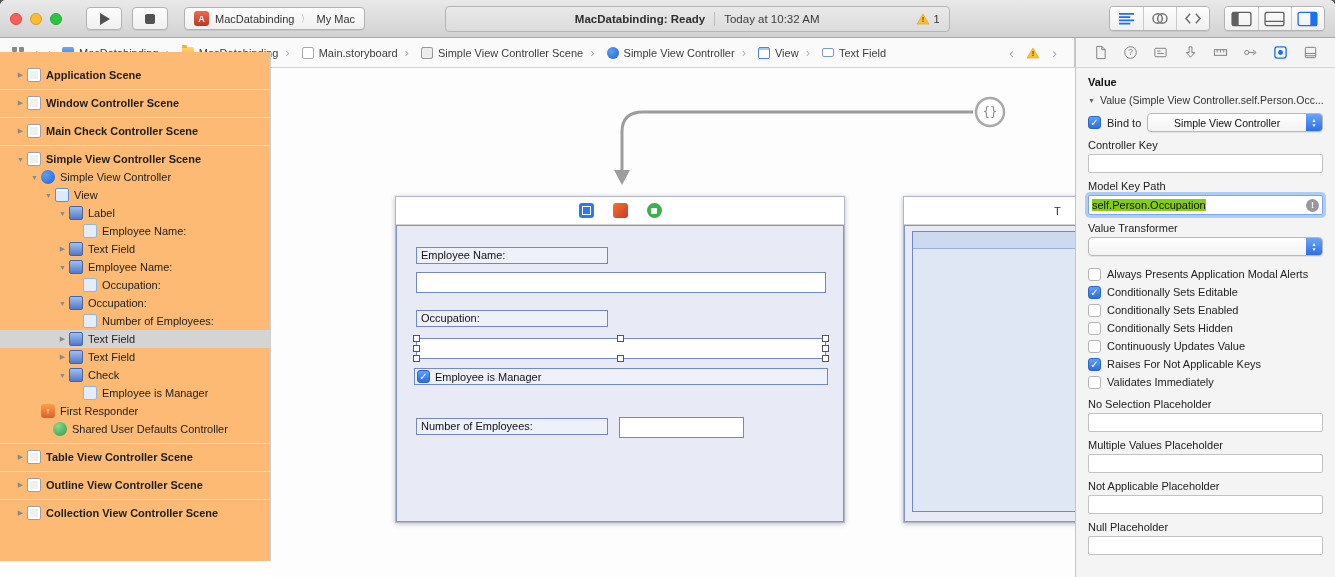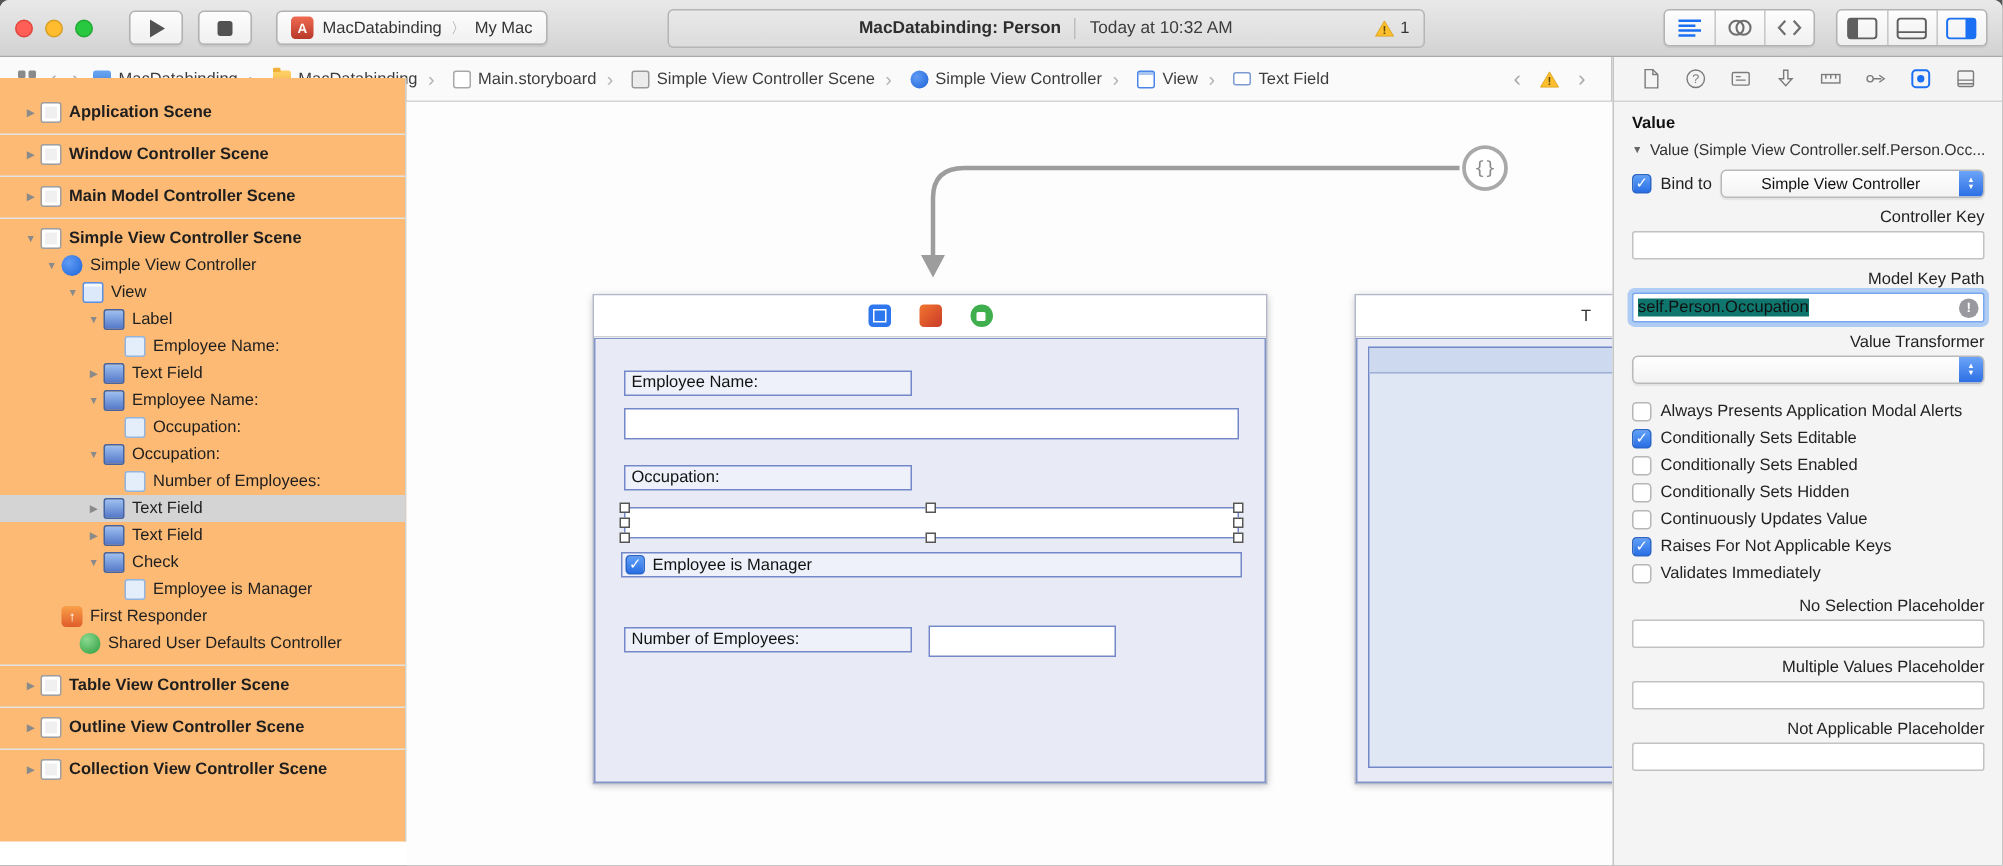--- a/index.html
+++ b/index.html
@@ -120,25 +120,25 @@
   .cb.on, .chk-row.checked .cb{background:linear-gradient(#5fa0f8,#2a6fe4);border-color:#2a66c8;}
   .cb.on::after, .chk-row.checked .cb::after{content:"✓";position:absolute;inset:0;display:flex;align-items:center;
     justify-content:center;color:#fff;font-size:10px;font-weight:bold;}
   .popup{flex:1;height:19px;background:linear-gradient(#fff,#f3f3f3);border:1px solid #b9b9b9;border-radius:4px;
     display:flex;align-items:center;box-shadow:0 1px 1px rgba(0,0,0,.07);overflow:hidden;}
   .popup-label{flex:1;text-align:center;font-size:10.5px;color:#111;white-space:nowrap;overflow:hidden;}
   .popup-cap{width:16px;height:100%;flex:none;background:linear-gradient(#6ba4f8,#2d6fe4);display:flex;
     flex-direction:column;align-items:center;justify-content:center;color:#fff;font-size:5px;line-height:5px;}
   .popup-cap::before{content:"▲";}
   .popup-cap::after{content:"▼";}
-  .ins-label{font-size:11px;color:#222;margin:7px 0 3px;text-align:right;}
+  .ins-label{font-size:11px;color:#222;margin:7px 0 3px;}
   .tfield{height:19px;background:#fff;border:1px solid #c2c2c2;border-radius:2px;display:flex;align-items:center;
     padding:0 3px;font-size:11px;color:#111;}
   .tfield.focus{border-color:#7aa8ee;box-shadow:0 0 0 3px rgba(92,156,245,.45);height:20px;}
-  .sel-text{background:#0f766e;}
+  .sel-text{background:#84cc16;}
   .field-badge{margin-left:auto;width:13px;height:13px;border-radius:50%;background:#98989e;color:#fff;
     font-size:9px;font-weight:bold;display:flex;align-items:center;justify-content:center;}
   .ins-checks{margin-top:9px;margin-bottom:3px;}
   .chk-row{display:flex;align-items:center;gap:6px;height:18px;font-size:11px;color:#222;}
 </style>
 </head>
 <body>
 
 <div class="window">
 
@@ -154,21 +154,21 @@
     <div class="tbtn">
         <span class="stop-glyph"></span>
       </div>
     <div class="scheme">
       <span class="appicon"></span>
       <span>MacDatabinding</span>
       <span class="scheme-sep">〉</span>
       <span>My Mac</span>
     </div>
     <div class="status">
-      <span class="status-msg">MacDatabinding: Person</span>
+      <span class="status-msg">MacDatabinding: Ready</span>
       <span class="status-div"></span>
       <span class="status-time">Today at 10:32 AM</span>
       <span class="status-warn">
         <svg width="14" height="12" viewBox="0 0 15 13">
             <path d="M7.5 1L14 12H1z" fill="#fdbf2e" stroke="#d9a012" stroke-width="0.6"></path>
             <text x="7.5" y="10.2" text-anchor="middle" font-size="8.5" font-weight="bold" fill="#5f4a00">!</text>
           </svg>
         <span>1</span>
       </span>
     </div>
@@ -281,21 +281,21 @@
         <span class="olabel">Application Scene</span>
       </div>
       <div class="orow bold sep" style="padding-left: 14px;">
         <span class="disc d-right"></span>
         <span class="ticon ti-scene"></span>
         <span class="olabel">Window Controller Scene</span>
       </div>
       <div class="orow bold sep" style="padding-left: 14px;">
         <span class="disc d-right"></span>
         <span class="ticon ti-scene"></span>
-        <span class="olabel">Main Model Controller Scene</span>
+        <span class="olabel">Main Check Controller Scene</span>
       </div>
       <div class="orow bold sep" style="padding-left: 14px;">
         <span class="disc d-down"></span>
         <span class="ticon ti-scene"></span>
         <span class="olabel">Simple View Controller Scene</span>
       </div>
       <div class="orow" style="padding-left: 28px;">
         <span class="disc d-down"></span>
         <span class="ticon ti-vc"></span>
         <span class="olabel">Simple View Controller</span>
@@ -561,17 +561,23 @@
             <div class="tfield">
               <span></span>
             </div>
           </div>
           <div class="ph-group">
             <div class="ins-label">Not Applicable Placeholder</div>
             <div class="tfield">
               <span></span>
             </div>
           </div>
+          <div class="ph-group">
+            <div class="ins-label">Null Placeholder</div>
+            <div class="tfield">
+              <span></span>
+            </div>
+          </div>
         </div>
     </div>
   </div>
 
 </div>
 
 </body></html>

